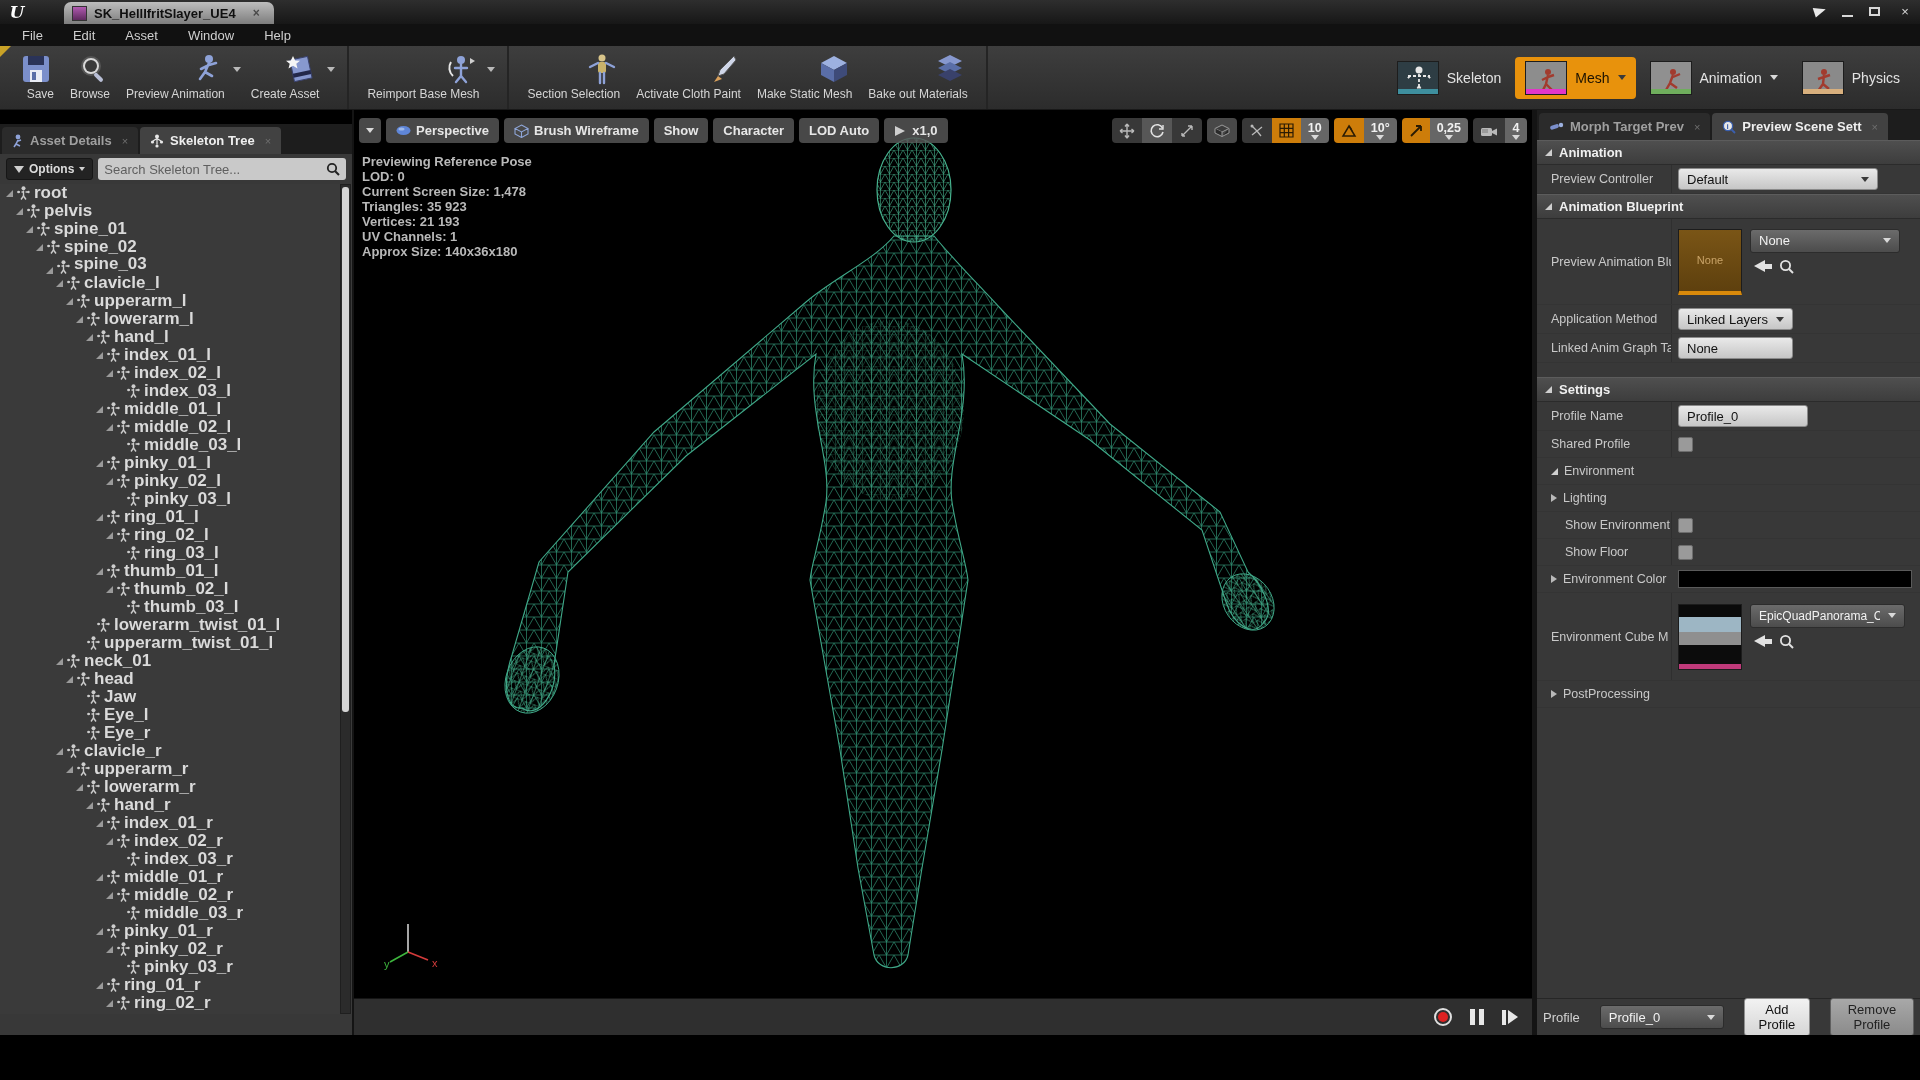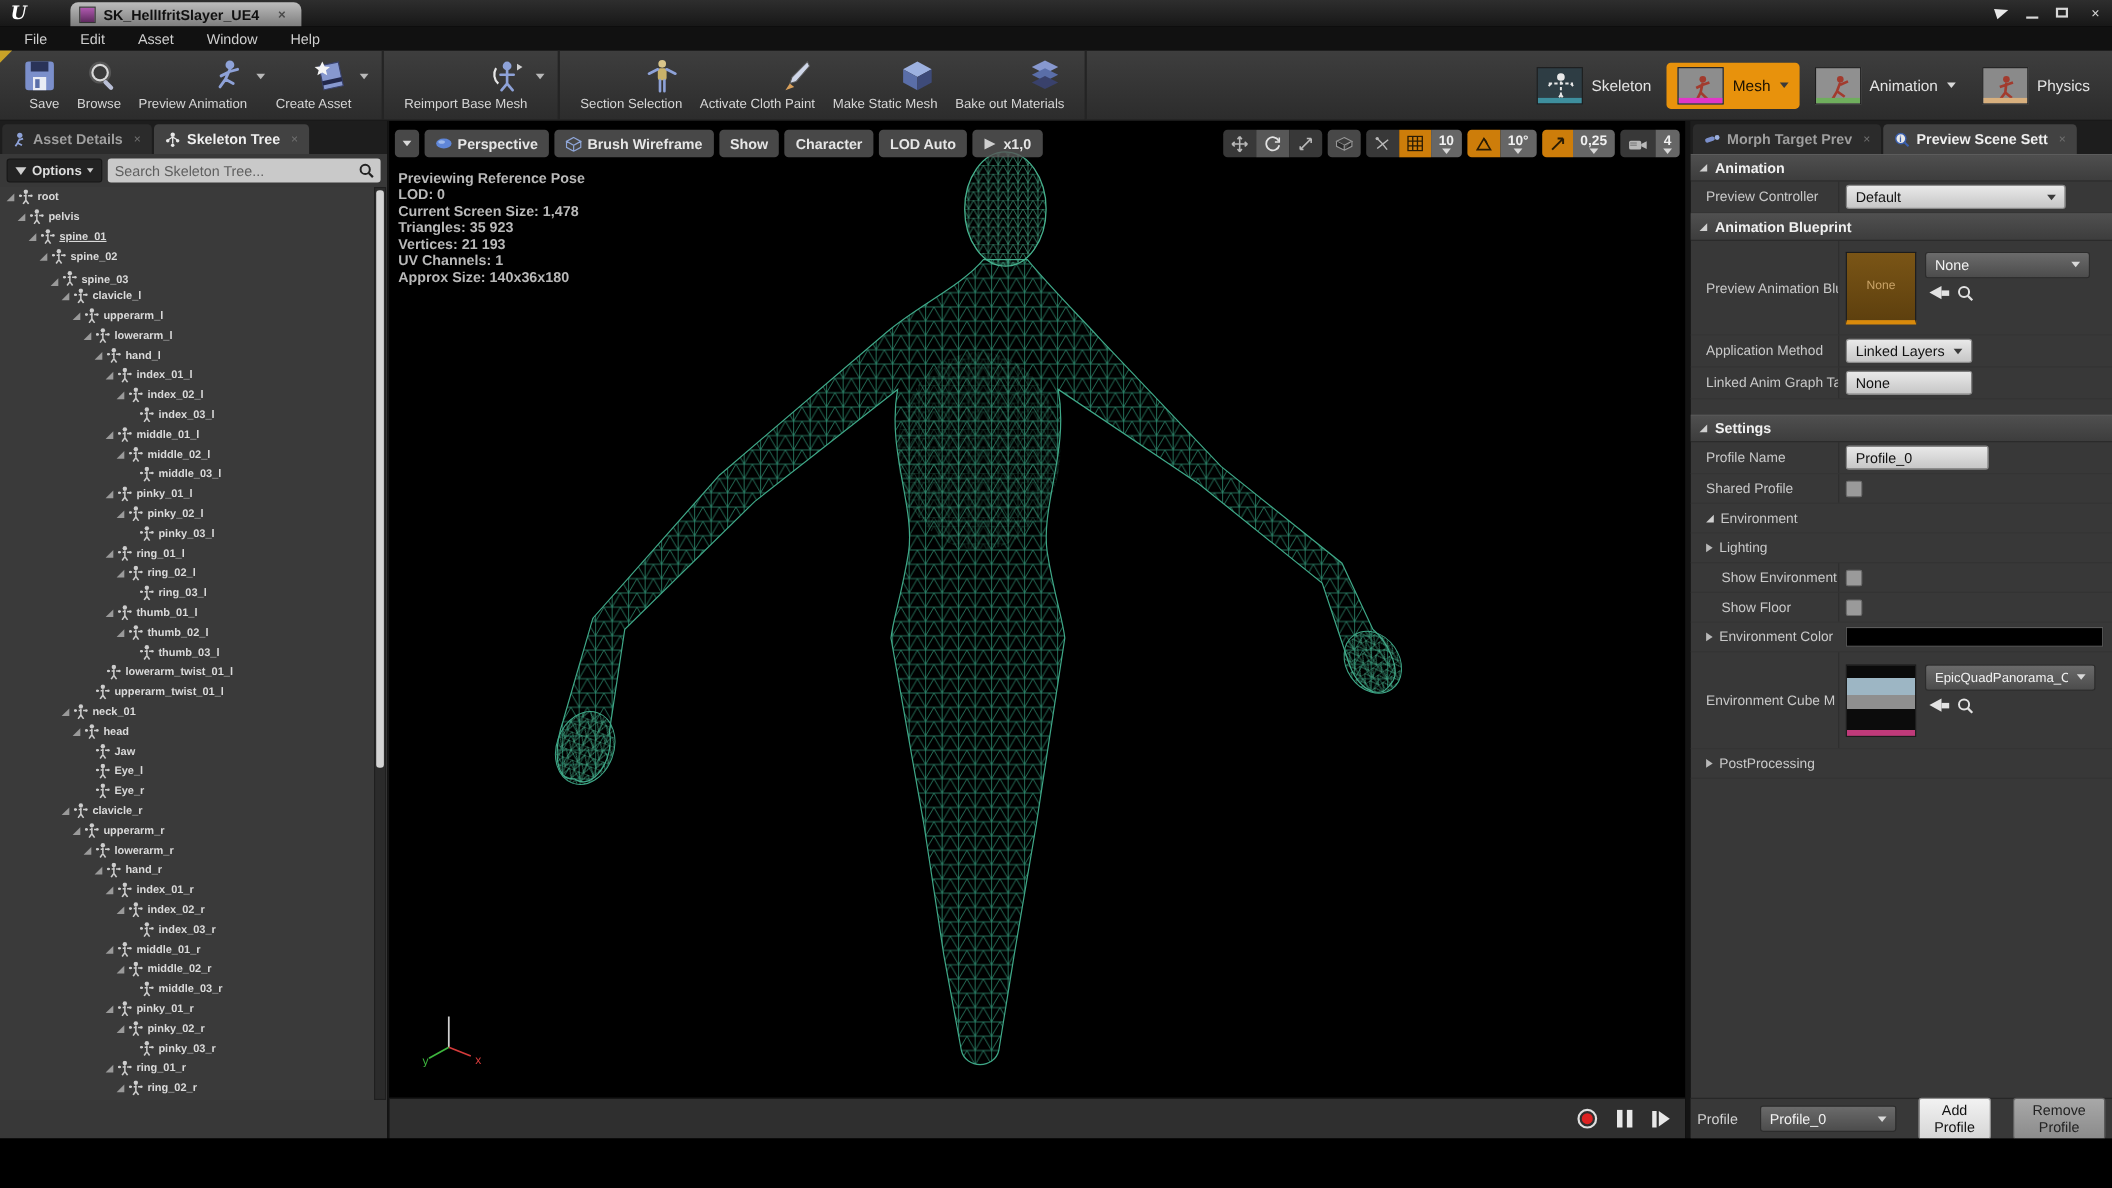--- a/index.html
+++ b/index.html
@@ -49,28 +49,28 @@
   .tabbar { display:flex; align-items:flex-end; background:#1d1d1d; height:30px; padding-left:2px; gap:2px; }
   .panel-tab { height:27px; display:flex; align-items:center; gap:6px; padding:0 10px; font-size:13px;
                color:#9f9f9f; background:#2b2b2b; border-radius:4px 4px 0 0; font-weight:bold; }
   .panel-tab.active { background:#424242; color:#efefef; }
   .panel-tab .tab-x { color:#6f6f6f; font-size:11px; margin-left:4px; font-weight:normal; }
   .searchbox { flex:1; background:#c9c9c9; border-radius:3px; height:22px; display:flex; align-items:center;
                padding:0 6px; color:#5f5f5f; font-size:13px; }
   .searchbox .ph { flex:1; }
 
   
-  #left-panel { position:absolute; left:0; top:110px; width:352px; height:925px; background:#383838; }
+  #left-panel { position:absolute; left:0; top:124px; width:352px; height:925px; background:#383838; }
   #options-row { display:flex; gap:5px; align-items:center; padding:4px 6px; background:#383838; }
   #options-btn { background:#232323; border:1px solid #161616; border-radius:3px; height:22px;
                  display:flex; align-items:center; gap:5px; padding:0 7px; color:#dcdcdc; font-size:12px; font-weight:bold; }
   .funnel { width:0; height:0; border-top:7px solid #cfcfcf; border-left:5px solid transparent; border-right:5px solid transparent; }
   .sm-caret { width:0; height:0; border-top:4px solid #cfcfcf; border-left:3.5px solid transparent; border-right:3.5px solid transparent; }
   #tree { position:relative; height:830px; overflow:hidden; background:#3a3a3a; }
-  .tree-row { height:18px; display:flex; align-items:center; gap:4px; color:#dadada; font-size:10px;
+  .tree-row { height:18px; display:flex; align-items:center; gap:4px; color:#dadada; font-size:17px;
               font-weight:bold; white-space:nowrap; }
   .expander { width:0; height:0; border-bottom:7px solid #9a9a9a; border-left:7px solid transparent; flex:none; }
   .bone-ico { flex:none; }
   #tree-scroll { position:absolute; right:1px; top:0; width:11px; height:830px; background:#2b2b2b; border:1px solid #1f1f1f; }
   #tree-thumb { position:absolute; left:1px; top:2px; width:7px; height:525px; background:#d4d4d4; border-radius:3px; }
 
   
   #viewport { position:absolute; left:354px; top:110px; width:1178px; height:888px; background:#000; overflow:hidden; }
   #vp-toolbar { position:absolute; left:5px; top:8px; right:5px; display:flex; align-items:center; gap:5px; }
   .vp-btn { background:rgba(88,88,88,.82); border-radius:4px; height:25px; display:flex; align-items:center;
@@ -386,21 +386,21 @@
           <line x1="0.5" y1="6" x2="12.5" y2="6" stroke="#cdcdcd" stroke-width="1.4" stroke-dasharray="2.5 1.5"></line>
           <circle cx="1.5" cy="6" r="1.2" fill="#cdcdcd"></circle>
           <circle cx="11.5" cy="6" r="1.2" fill="#cdcdcd"></circle>
           <line x1="6.5" y1="4.5" x2="6.5" y2="10" stroke="#cdcdcd" stroke-width="1.4"></line>
           <line x1="6.5" y1="10" x2="4" y2="13.5" stroke="#cdcdcd" stroke-width="1.4"></line>
           <line x1="6.5" y1="10" x2="9" y2="13.5" stroke="#cdcdcd" stroke-width="1.4"></line>
         </svg>
         <span>pelvis</span>
       </div>
 
-      <div class="tree-row" style="padding-left: 26px; text-decoration: underline;">
+      <div class="tree-row" style="padding-left: 26px;">
         <span class="expander"></span>
         <svg class="bone-ico" width="13" height="14">
           <circle cx="6.5" cy="2.3" r="2" fill="#cdcdcd"></circle>
           <line x1="0.5" y1="6" x2="12.5" y2="6" stroke="#cdcdcd" stroke-width="1.4" stroke-dasharray="2.5 1.5"></line>
           <circle cx="1.5" cy="6" r="1.2" fill="#cdcdcd"></circle>
           <circle cx="11.5" cy="6" r="1.2" fill="#cdcdcd"></circle>
           <line x1="6.5" y1="4.5" x2="6.5" y2="10" stroke="#cdcdcd" stroke-width="1.4"></line>
           <line x1="6.5" y1="10" x2="4" y2="13.5" stroke="#cdcdcd" stroke-width="1.4"></line>
           <line x1="6.5" y1="10" x2="9" y2="13.5" stroke="#cdcdcd" stroke-width="1.4"></line>
         </svg>

